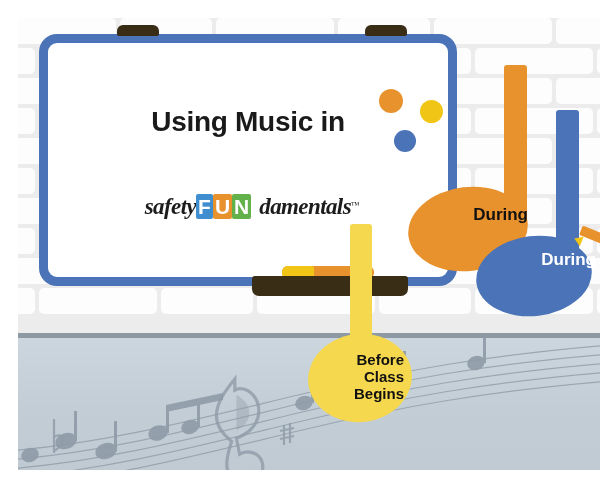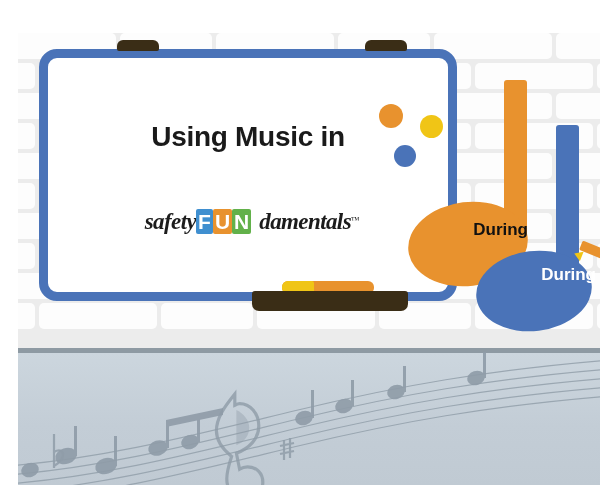--- a/index.html
+++ b/index.html
@@ -18,21 +18,21 @@
     width: 600px;
     height: 485px;
     overflow: hidden;
     background: #ffffff;
   }
 
   
   .artwork {
     position: absolute;
     left: 18px;
-    top: 33px;
+    top: 18px;
     width: 582px;
     height: 452px;
     overflow: hidden;
     background: #15803d;
   }
 
   
   .brickwall {
     position: absolute;
     left: 0;
@@ -474,18 +474,27 @@
     </div>
 
     <div class="note" id="note-activities" style="left:458px; top:92px; width:126px; height:215px;">
       <div class="note-stem"></div>
       <div class="note-head"></div>
       <div class="note-label">
         <div>During</div>
       </div>
     </div>
 
+    <div class="note" id="note-before" style="left:290px; top:206px; width:110px; height:210px;">
+      <div class="note-stem"></div>
+      <div class="note-head"></div>
+      <div class="note-label">
+        <div>Before</div>
+        <div>Class</div>
+        <div>Begins</div>
+      </div>
+    </div>
 
     <div class="pencil"></div>
     <div class="pencil-tip"></div>
 
   </div>
 </div>
 
 </body></html>

